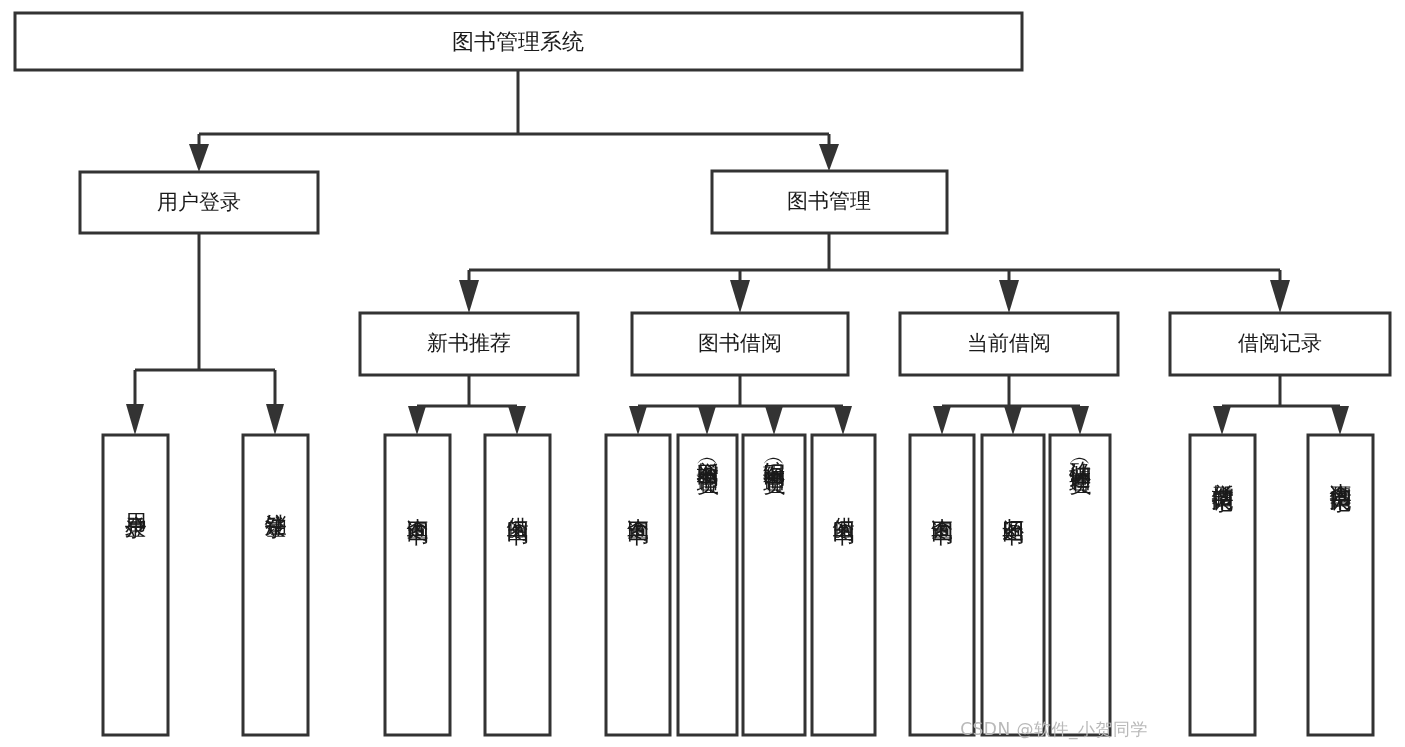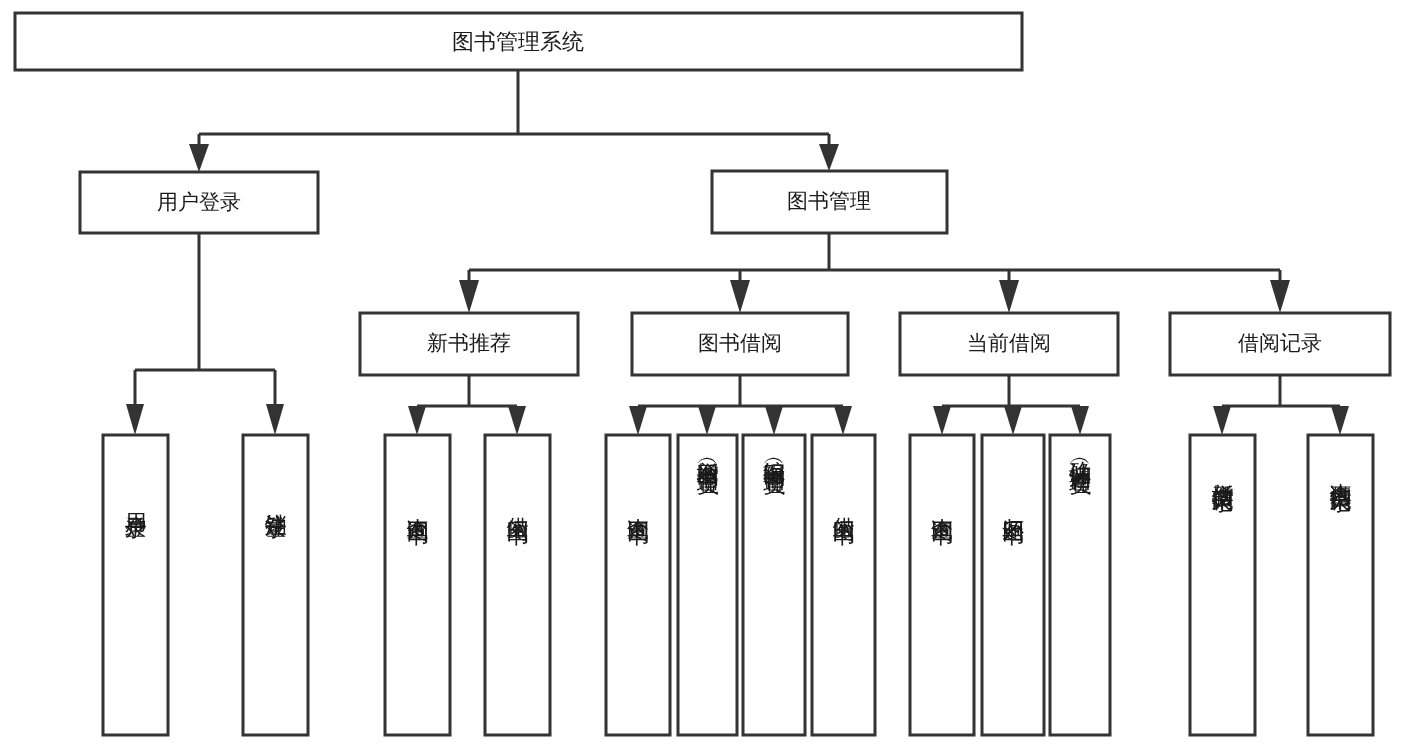--- a/index.html
+++ b/index.html
@@ -238,13 +238,14 @@
   <div class="vlabel-wrap" style="left:1050px; top:443px; width:60px; height:292px;">
     <span class="vlabel">确认归还（管理员）</span>
   </div>
   <div class="vlabel-wrap" style="left:1190px; top:465px; width:65px; height:270px;">
     <span class="vlabel">新增借阅记录</span>
   </div>
   <div class="vlabel-wrap" style="left:1308px; top:465px; width:65px; height:270px;">
     <span class="vlabel">查询借阅记录</span>
   </div>
 
+  <div class="watermark">CSDN @软件_小贺同学</div>
 </div>
 
 </body></html>

